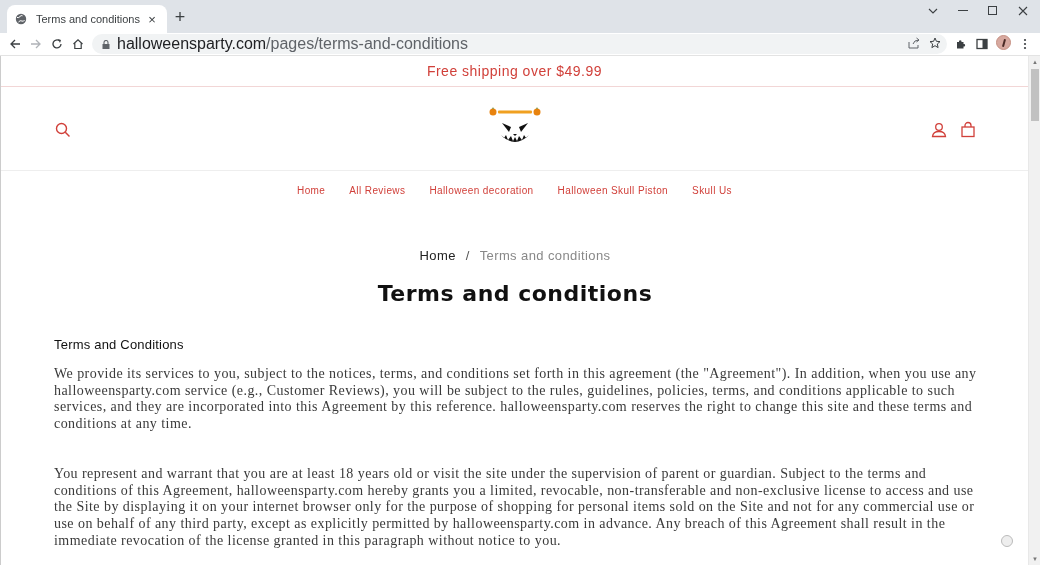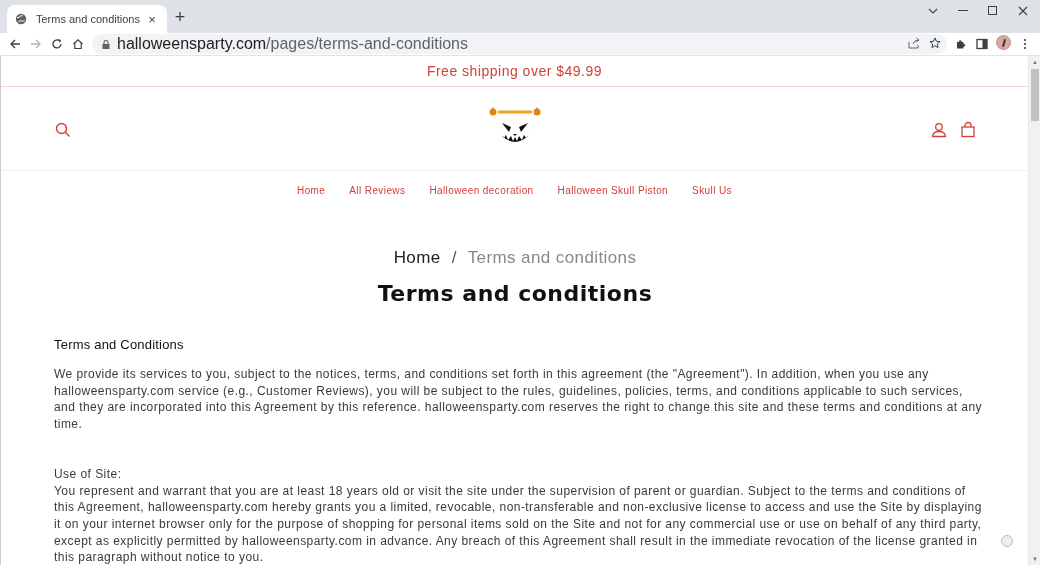--- a/index.html
+++ b/index.html
@@ -28,29 +28,29 @@
   
   .page { position: absolute; left: 0; top: 56px; width: 1028px; height: 509px; overflow: hidden; background: #fff; border-left: 1px solid #ccc; }
   .announce { height: 31px; border-bottom: 1px solid #f2d6d6; display: flex; align-items: center; justify-content: center; }
   .announce span { font-size: 14px; color: #d1403a; letter-spacing: 0.5px; }
   .header { position: relative; height: 84px; border-bottom: 1px solid #eee; }
   .h-icon { position: absolute; top: 34px; width: 18px; height: 18px; }
   .logo { position: absolute; left: 486px; top: 16px; width: 56px; height: 54px; }
   .nav { height: 38px; display: flex; justify-content: center; align-items: center; gap: 0; }
   .nav a { font-size: 10px; color: #d1403a; text-decoration: none; letter-spacing: 0.4px; margin: 0 12px; }
 
-  .breadcrumb { position: absolute; top: 192px; left: 0; width: 1028px; text-align: center; font-size: 17px; letter-spacing: 0.4px; }
+  .breadcrumb { position: absolute; top: 192px; left: 0; width: 1028px; text-align: center; font-size: 13px; letter-spacing: 0.4px; }
   .breadcrumb .home { color: #222; }
   .breadcrumb .sep { color: #555; margin: 0 6px; }
   .breadcrumb .cur { color: #888; }
   .page-title { position: absolute; top: 225px; left: 0; width: 1028px; text-align: center; font-family: "DejaVu Sans", sans-serif; font-weight: bold; font-size: 22px; color: #111; letter-spacing: 0.5px; }
 
   .content { position: absolute; left: 53px; top: 281px; width: 930px; color: #333; }
   .content h3 { font-size: 13px; font-weight: normal; color: #111; margin-bottom: 14px; letter-spacing: 0.2px; }
-  .content p { font-size: 12px; line-height: 16.7px; letter-spacing: 0.45px; color: #3a3a3a; }
+  .content p { font-size: 14px; line-height: 16.7px; letter-spacing: 0.45px; color: #3a3a3a; font-family: Liberation Serif, serif; }
   .content .gap { height: 33px; }
 
   .chat-bubble { position: absolute; left: 1000px; top: 479px; width: 12px; height: 12px; border-radius: 50%; border: 1.5px solid #bbb; background: #eee; }
 
   .scrollbar { position: absolute; left: 1028px; top: 56px; width: 12px; height: 509px; background: #f1f1f1; border-left: 1px solid #e8e8e8; }
   .scroll-thumb { position: absolute; left: 2px; top: 13px; width: 8px; height: 52px; background: #c1c1c1; }
   .scroll-up, .scroll-down { position: absolute; left: 2px; width: 8px; height: 8px; font-size: 6px; color: #777; text-align: center; line-height: 8px; }
   .scroll-up { top: 2px; }
   .scroll-down { bottom: 2px; }
 </style>
@@ -196,21 +196,20 @@
     <span class="sep">/</span>
     <span class="cur">Terms and conditions</span>
   </div>
 
   <h1 class="page-title">Terms and conditions</h1>
 
   <div class="content">
     <h3>Terms and Conditions</h3>
     <p>We provide its services to you, subject to the notices, terms, and conditions set forth in this agreement (the "Agreement"). In addition, when you use any halloweensparty.com service (e.g., Customer Reviews), you will be subject to the rules, guidelines, policies, terms, and conditions applicable to such services, and they are incorporated into this Agreement by this reference. halloweensparty.com reserves the right to change this site and these terms and conditions at any time.</p>
     <div class="gap"></div>
-    <p>Use of Site:</p>
     <p>You represent and warrant that you are at least 18 years old or visit the site under the supervision of parent or guardian. Subject to the terms and conditions of this Agreement, halloweensparty.com hereby grants you a limited, revocable, non-transferable and non-exclusive license to access and use the Site by displaying it on your internet browser only for the purpose of shopping for personal items sold on the Site and not for any commercial use or use on behalf of any third party, except as explicitly permitted by halloweensparty.com in advance. Any breach of this Agreement shall result in the immediate revocation of the license granted in this paragraph without notice to you.</p>
   </div>
 
   <div class="chat-bubble"></div>
 </div>
 
 <div class="scrollbar">
   <div class="scroll-up">▲</div>
   <div class="scroll-thumb"></div>
   <div class="scroll-down">▼</div>

